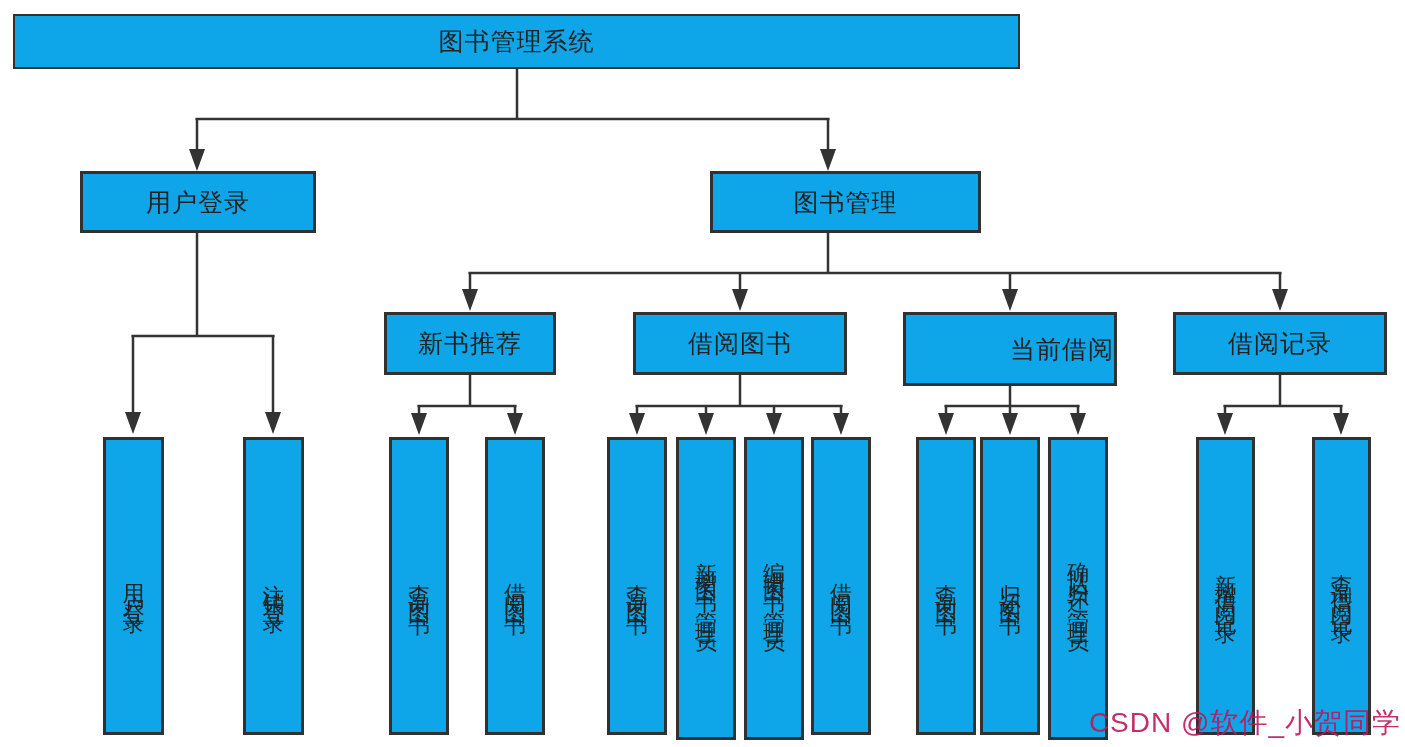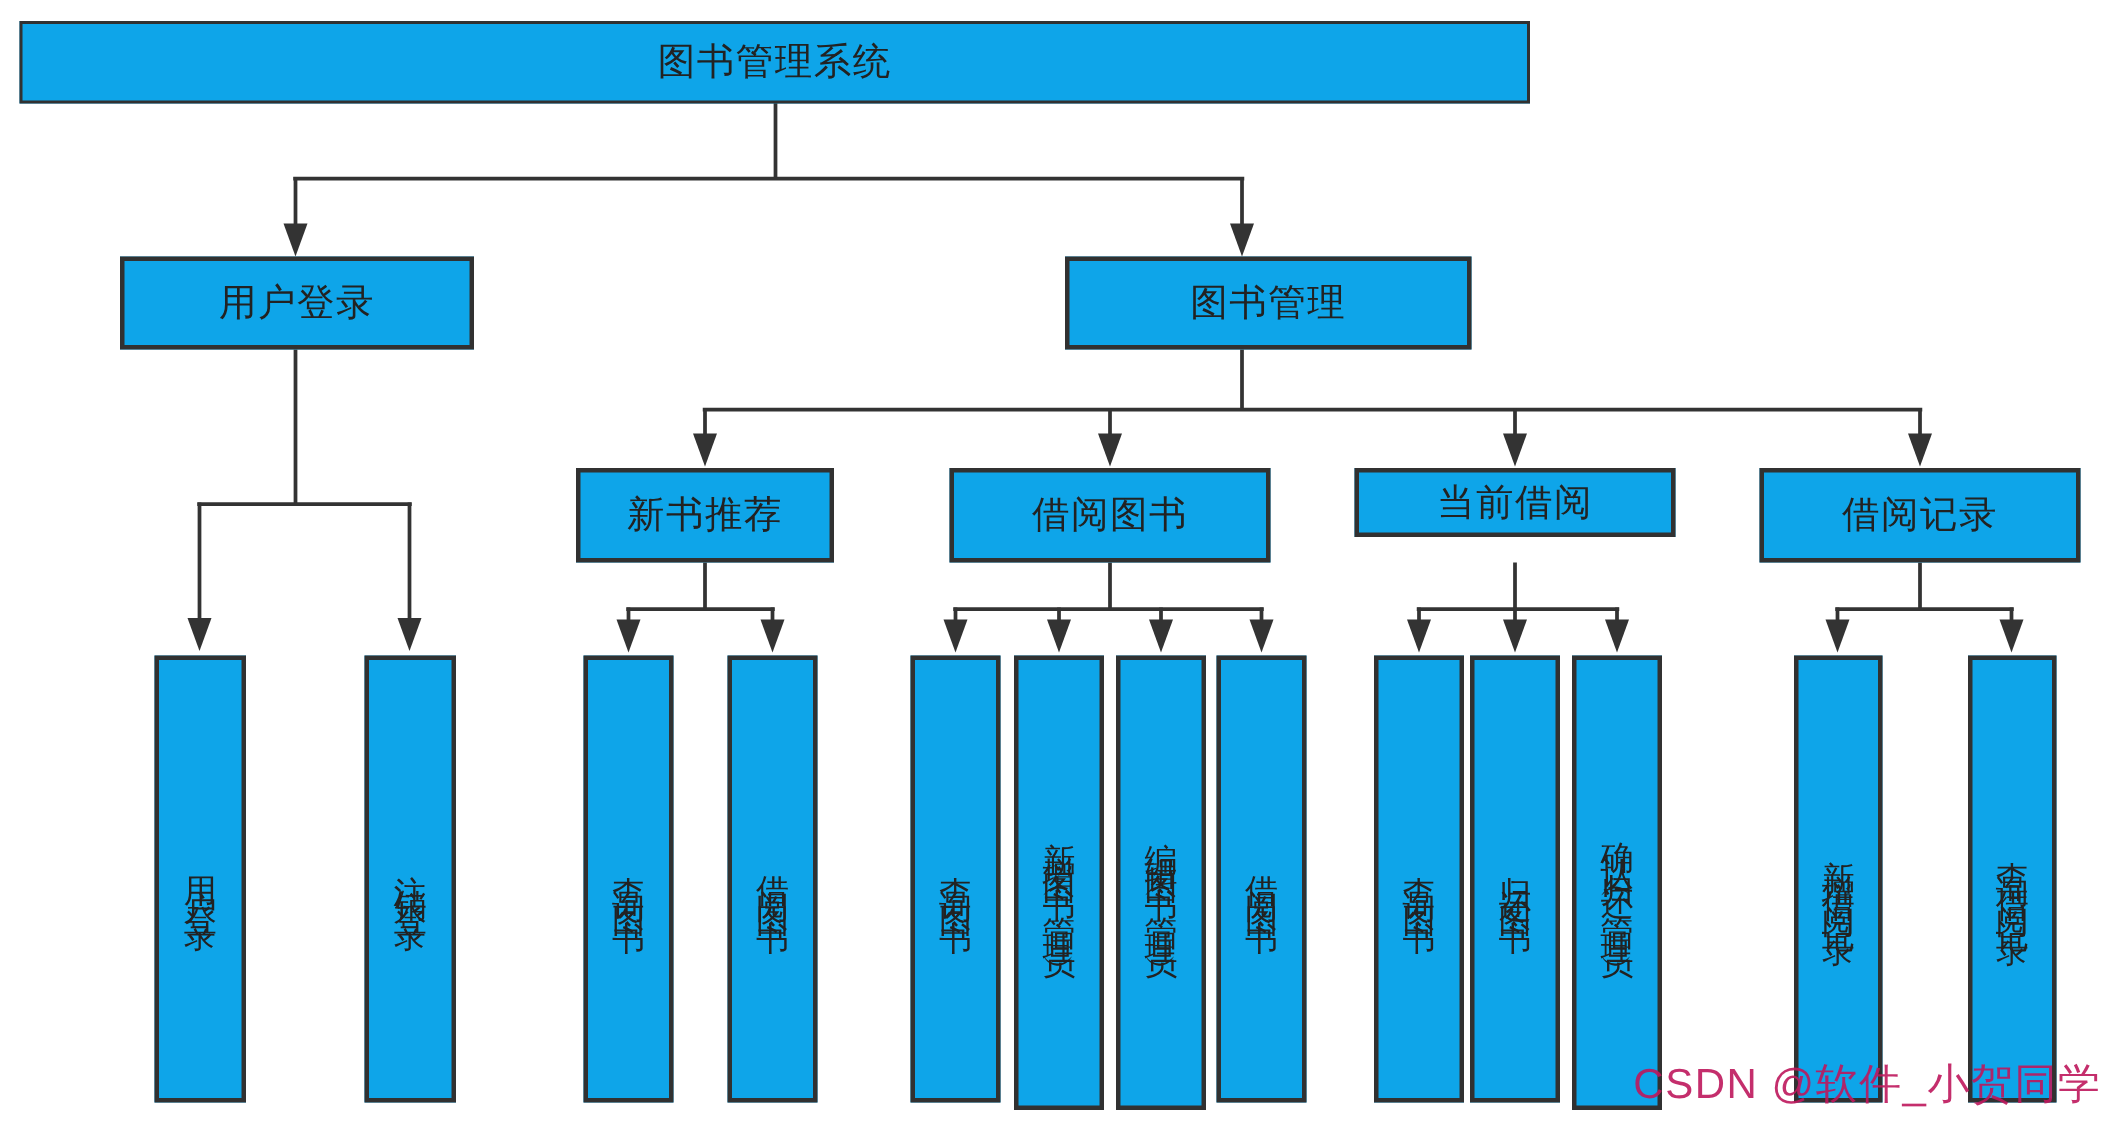--- a/index.html
+++ b/index.html
@@ -135,21 +135,21 @@
   <div class="node hnode" style="left:710px;top:171px;width:271px;height:62px;">
     <span>图书管理</span>
   </div>
 
   <div class="node hnode" style="left:384px;top:312px;width:172px;height:63px;">
     <span>新书推荐</span>
   </div>
   <div class="node hnode" style="left:633px;top:312px;width:214px;height:63px;">
     <span>借阅图书</span>
   </div>
-  <div class="node hnode" style="left:903px;top:312px;width:214px;height:46px;">
+  <div class="node hnode" style="left:903px;top:312px;width:214px;height:74px;justify-content:flex-end;">
     <span>当前借阅</span>
   </div>
   <div class="node hnode" style="left:1173px;top:312px;width:214px;height:63px;">
     <span>借阅记录</span>
   </div>
 
   <div class="node vnode" style="left:103px;top:437px;width:61px;height:298px;">
     <span class="vlabel">用户登录</span>
   </div>
   <div class="node vnode" style="left:243px;top:437px;width:61px;height:298px;">

